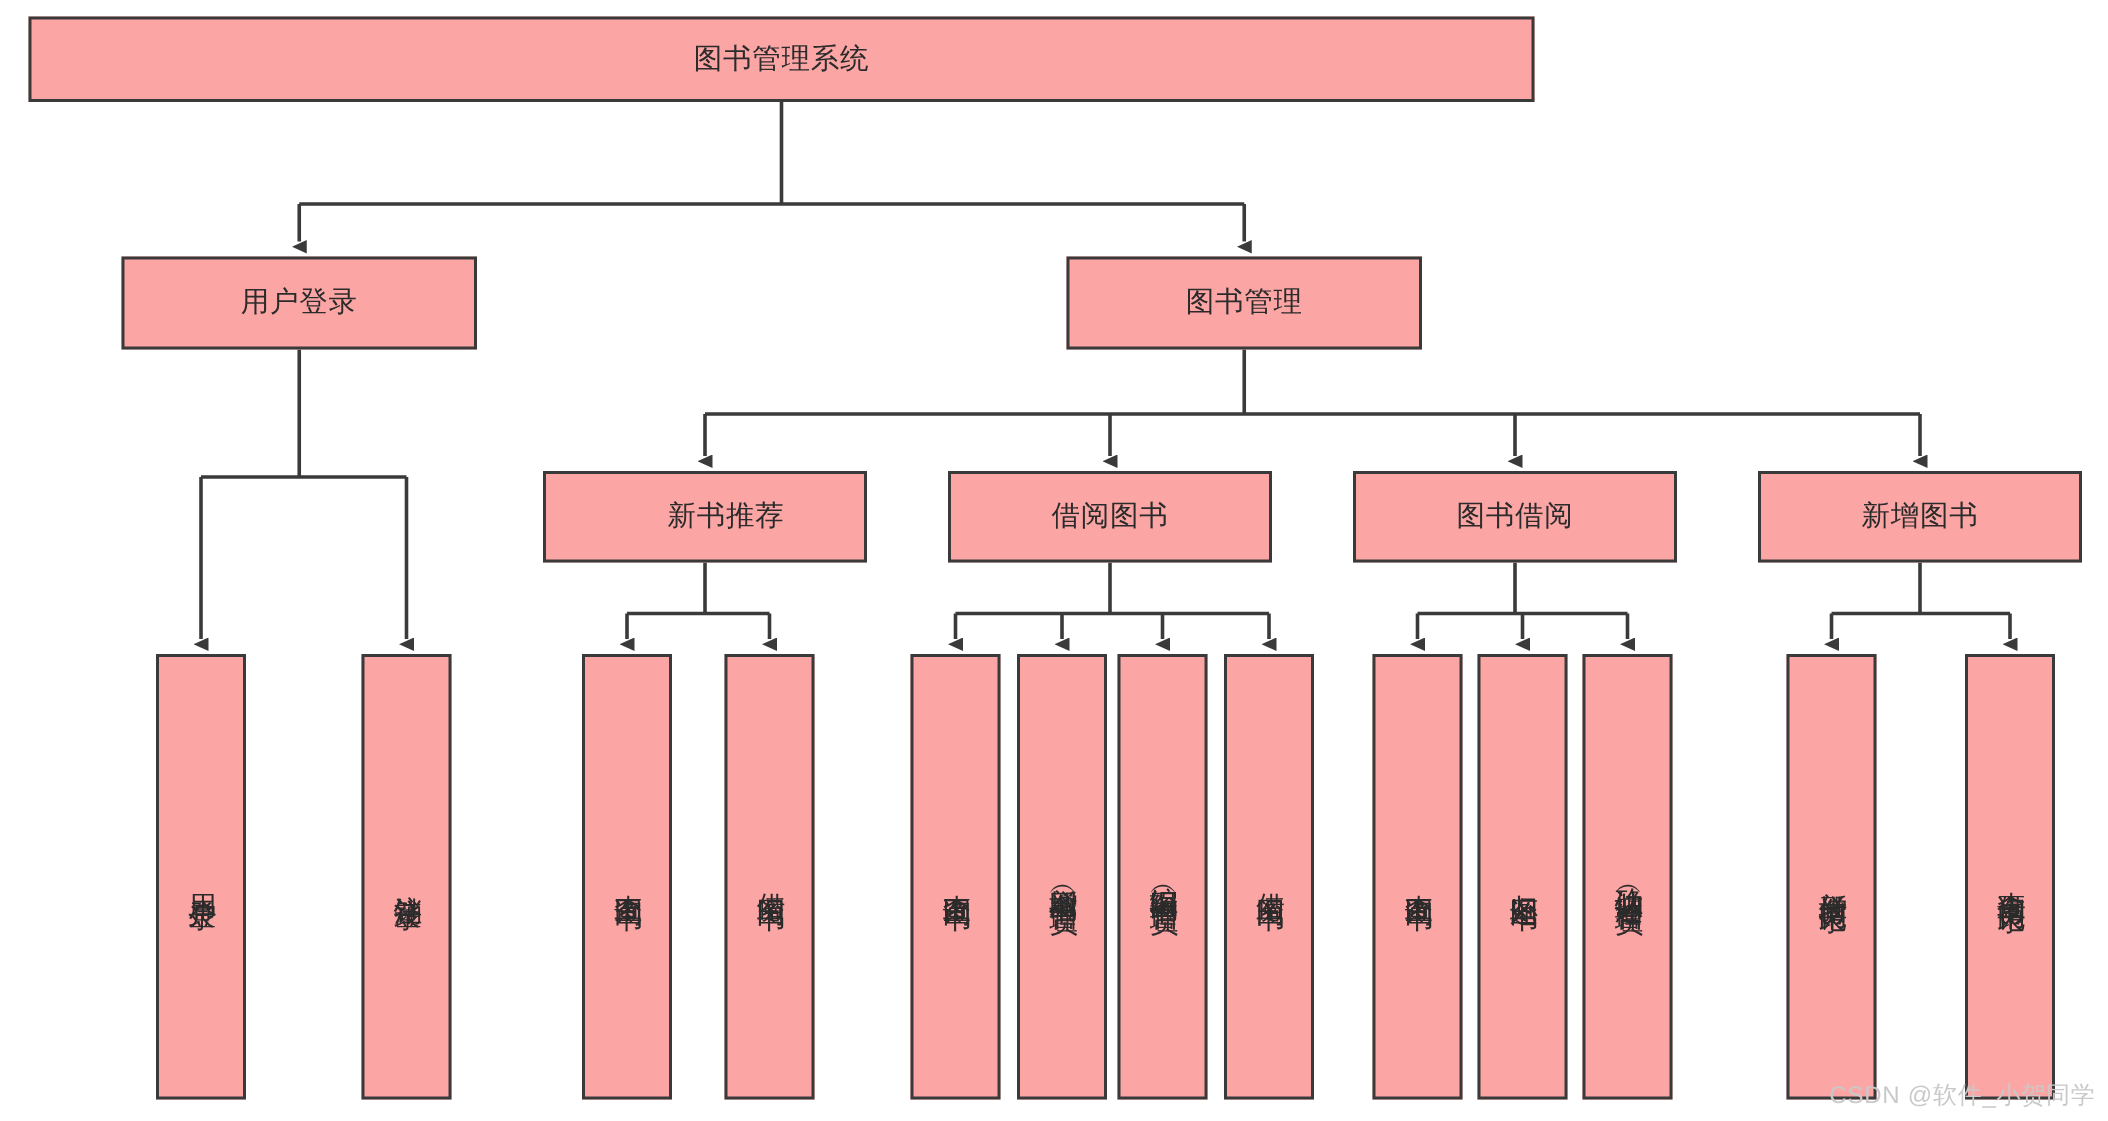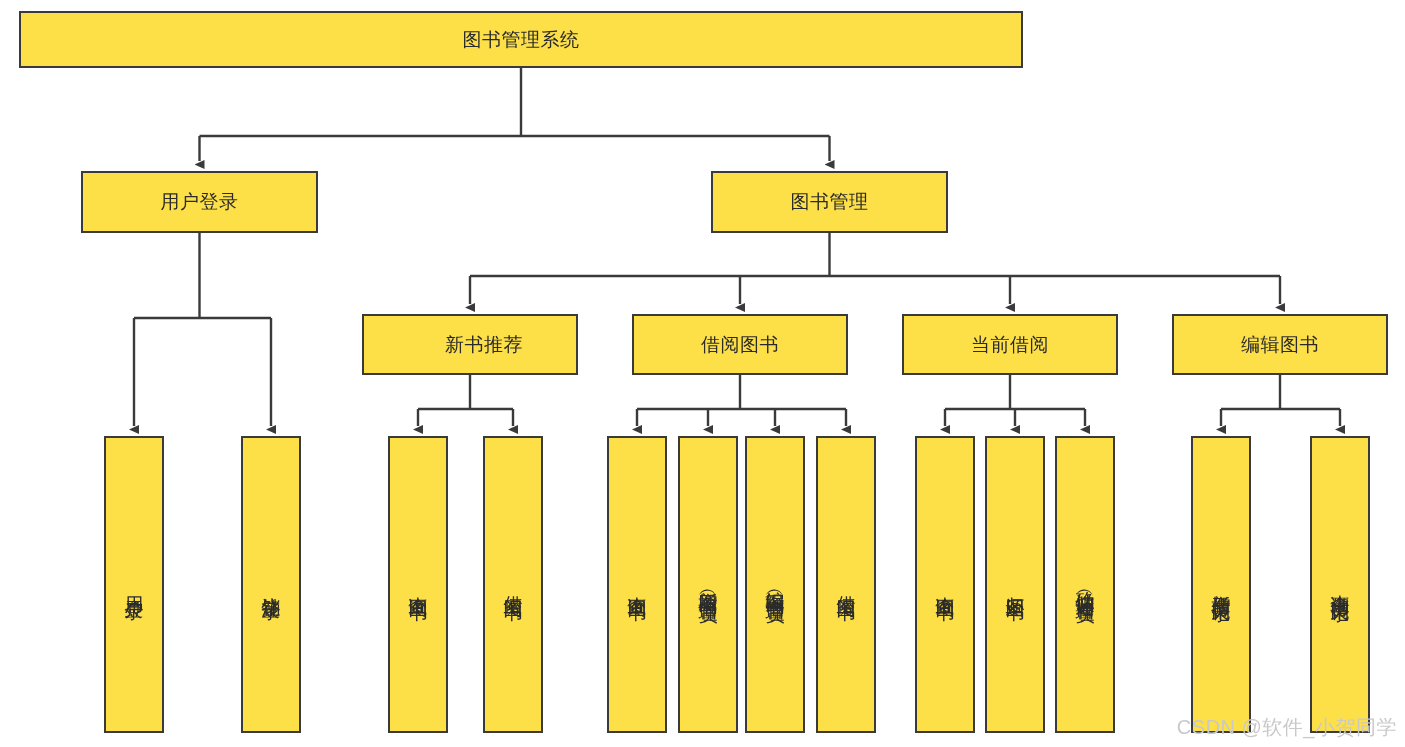--- a/index.html
+++ b/index.html
@@ -22,21 +22,21 @@
   svg.edges {
     position: absolute;
     left: 0;
     top: 0;
     width: 1405px;
     height: 747px;
   }
   .node {
     position: absolute;
     box-sizing: border-box;
-    background: #fde047;
+    background: #fca5a5;
     border: 2px solid #3a3a3a;
     display: flex;
     align-items: center;
     justify-content: center;
     overflow: hidden;
   }
   .node-label {
     color: #2b2b2b;
     font-size: 19px;
     line-height: 1.05;
@@ -48,21 +48,21 @@
     writing-mode: vertical-rl;
     text-orientation: upright;
     letter-spacing: 2px;
     font-size: 19px;
   }
   .watermark {
     position: absolute;
     right: 8px;
     bottom: 6px;
     color: #c9c9c9;
-    font-size: 20px;
+    font-size: 16px;
     letter-spacing: 0.5px;
     white-space: nowrap;
     user-select: none;
   }
 </style>
 </head>
 <body>
 
 <div id="diagram-root">
 
@@ -119,24 +119,24 @@
       <div class="node" style="left: 711px; top: 171px; width: 237px; height: 62px; border-color: rgb(58, 58, 58); justify-content: center;">
         <span class="node-label" style="color: rgb(43, 43, 43);">图书管理</span>
       </div>
       <div class="node" style="left: 362px; top: 314px; width: 216px; height: 61px; border-color: rgb(58, 58, 58);">
         <span class="node-label" style="color: rgb(43, 43, 43); margin-left: 28px;">新书推荐</span>
       </div>
       <div class="node" style="left: 632px; top: 314px; width: 216px; height: 61px; border-color: rgb(58, 58, 58);">
         <span class="node-label" style="color: rgb(43, 43, 43);">借阅图书</span>
       </div>
       <div class="node" style="left: 902px; top: 314px; width: 216px; height: 61px; border-color: rgb(58, 58, 58);">
-        <span class="node-label" style="color: rgb(43, 43, 43);">当前借阅</span>
+        <span class="node-label" style="color: rgb(43, 43, 43);">图书借阅</span>
       </div>
       <div class="node" style="left: 1172px; top: 314px; width: 216px; height: 61px; border-color: rgb(58, 58, 58);">
-        <span class="node-label" style="color: rgb(43, 43, 43);">编辑图书</span>
+        <span class="node-label" style="color: rgb(43, 43, 43);">新增图书</span>
       </div>
       <div class="node vertical" style="left: 104px; top: 436px; width: 60px; height: 297px; border-color: rgb(58, 58, 58);">
         <span class="node-label" style="color: rgb(43, 43, 43);">用户登录</span>
       </div>
       <div class="node vertical" style="left: 241px; top: 436px; width: 60px; height: 297px; border-color: rgb(58, 58, 58);">
         <span class="node-label" style="color: rgb(43, 43, 43);">注销登录</span>
       </div>
       <div class="node vertical" style="left: 388px; top: 436px; width: 60px; height: 297px; border-color: rgb(58, 58, 58);">
         <span class="node-label" style="color: rgb(43, 43, 43);">查询图书</span>
       </div>

